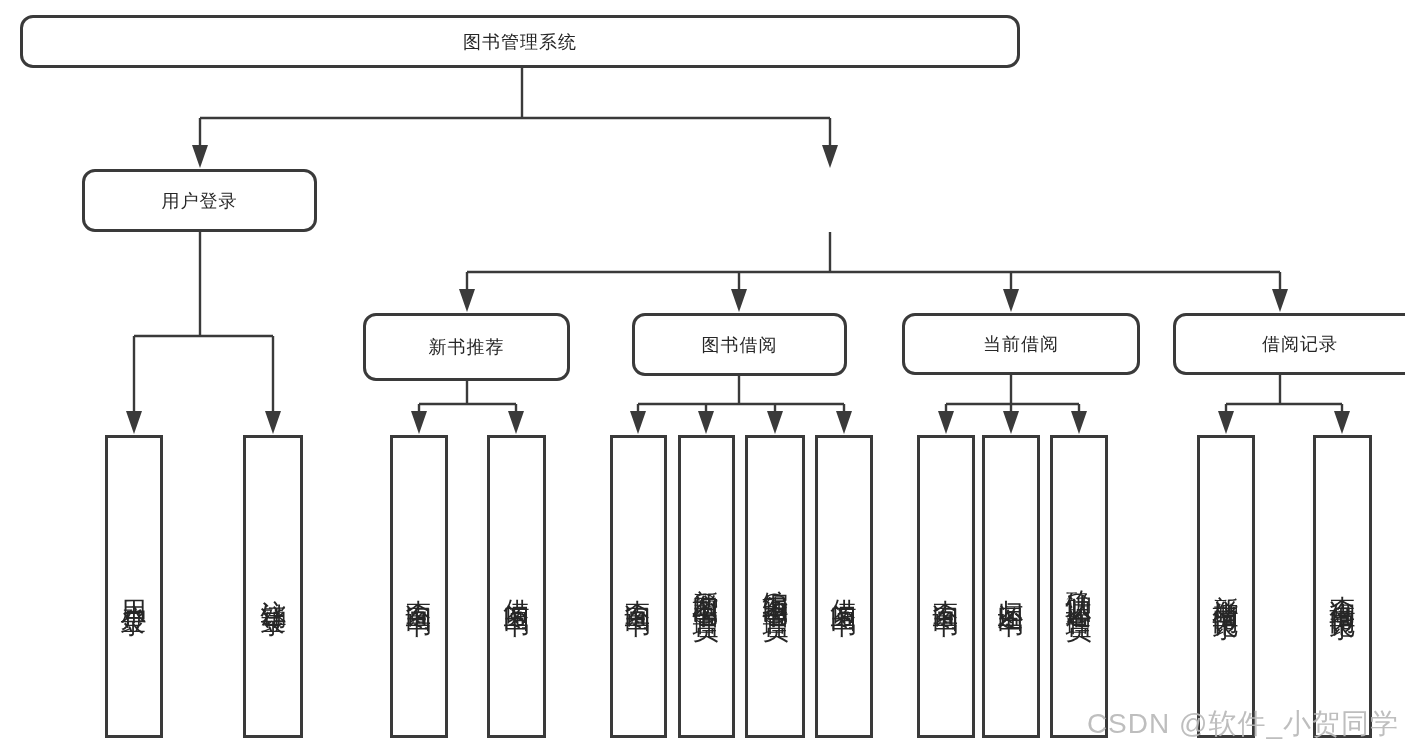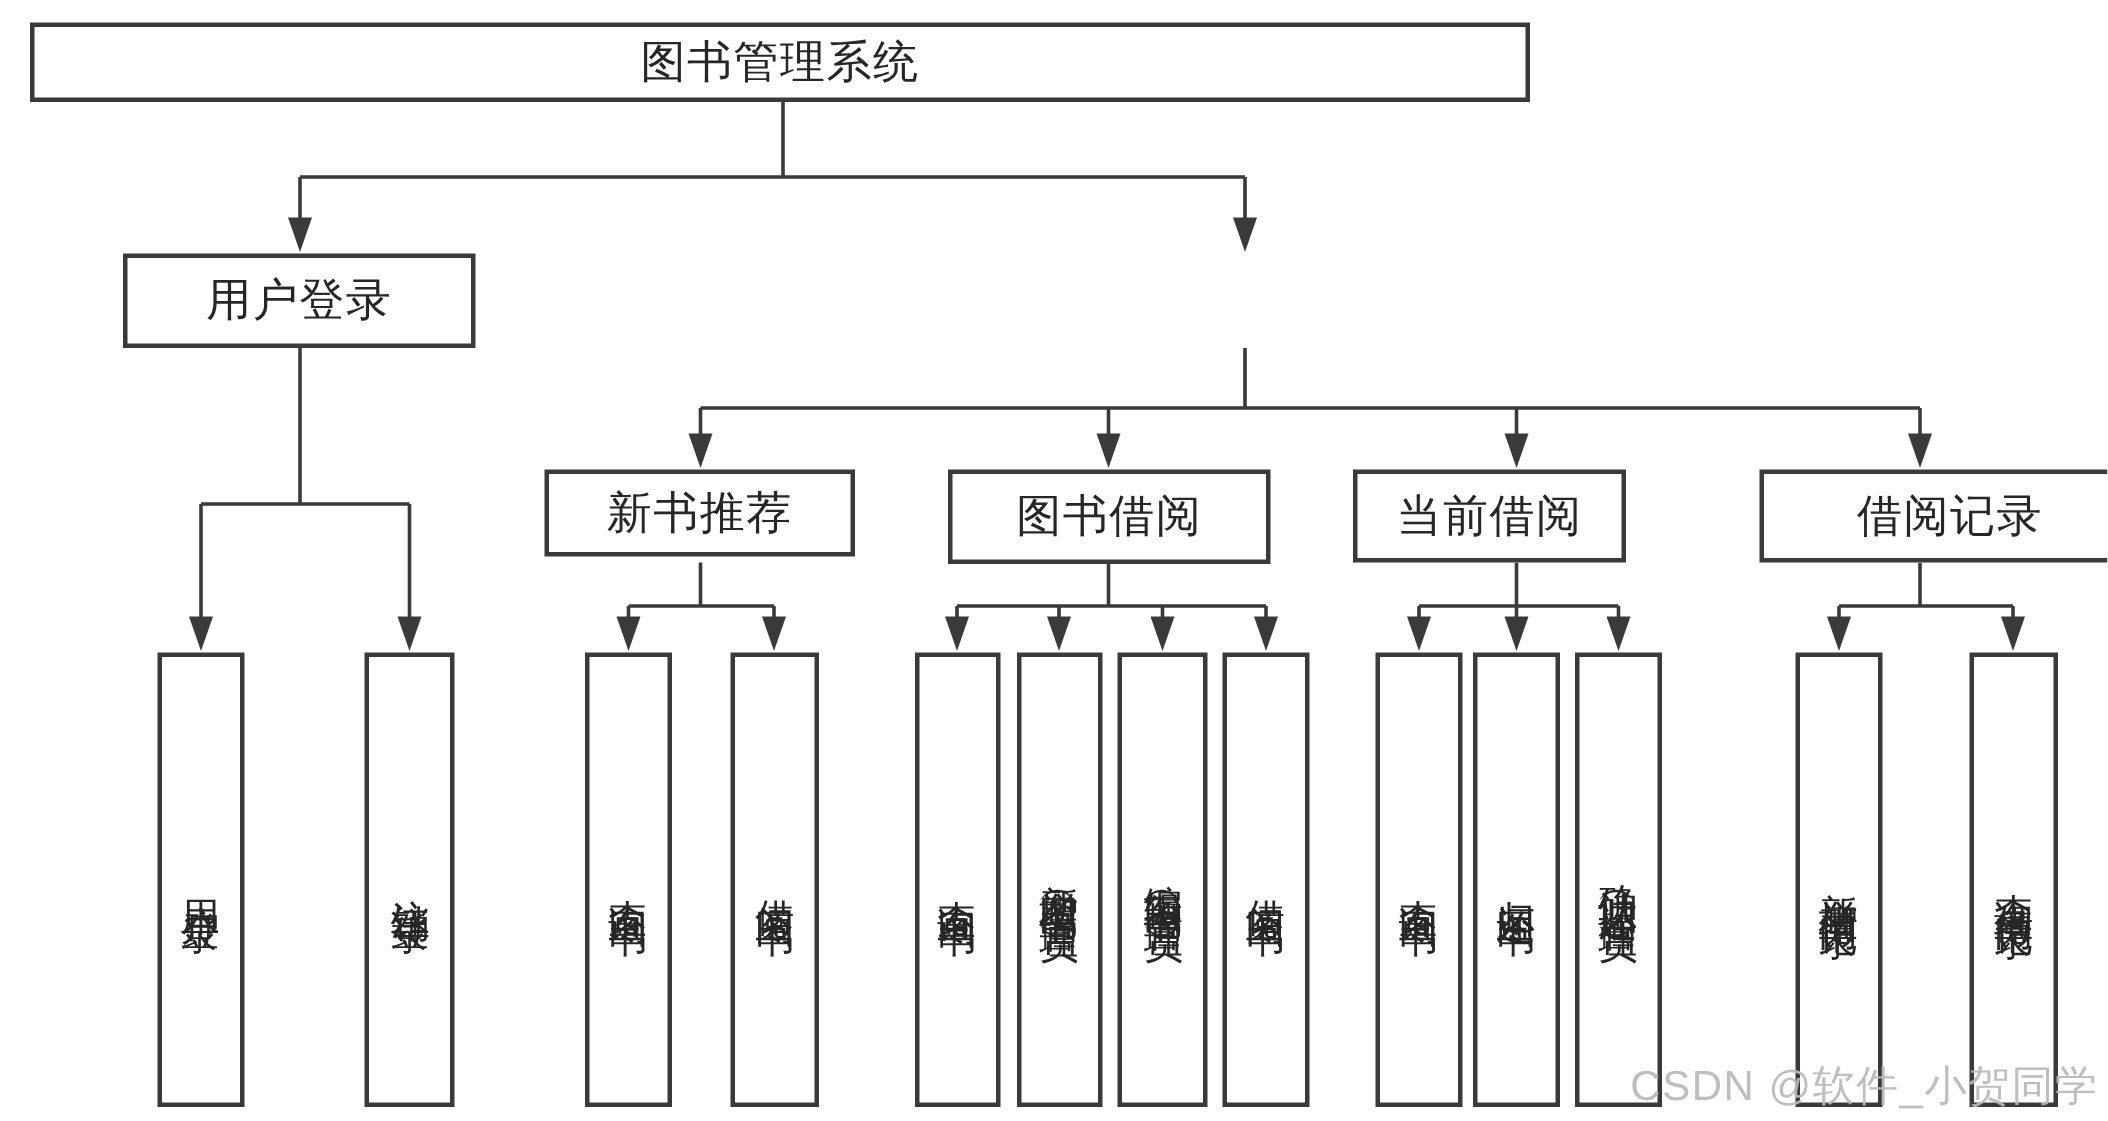--- a/index.html
+++ b/index.html
@@ -25,23 +25,24 @@
     position: absolute;
     box-sizing: border-box;
     background: #ffffff;
     border: 3px solid #3a3a3a;
     color: #262626;
   }
   .hbox {
     display: flex;
     align-items: center;
     justify-content: center;
-    font-size: 30px;
+    font-size: 18px;
     letter-spacing: 1px;
     white-space: nowrap;
+    border-radius: 13px;
   }
   .vbox {
     writing-mode: vertical-rl;
     text-orientation: mixed;
     text-align: center;
     font-size: 26px;
     letter-spacing: 4px;
     line-height: 52px; 
     overflow: hidden;
   }
@@ -128,23 +129,23 @@
       <polygon points="1071,411 1087,411 1079,434"></polygon>
       <polygon points="1218,411 1234,411 1226,434"></polygon>
       <polygon points="1334,411 1350,411 1342,434"></polygon>
     </g>
   </svg>
 
   <div class="box hbox" style="left:20px; top:15px; width:1000px; height:53px;">图书管理系统</div>
 
   <div class="box hbox" style="left:82px; top:169px; width:235px; height:63px;">用户登录</div>
 
-  <div class="box hbox" style="left:363px; top:313px; width:207px; height:58px;">新书推荐</div>
+  <div class="box hbox" style="left:363px; top:313px; width:207px; height:68px;">新书推荐</div>
   <div class="box hbox" style="left:632px; top:313px; width:215px; height:63px;">图书借阅</div>
-  <div class="box hbox" style="left:902px; top:313px; width:182px; height:62px;">当前借阅</div>
+  <div class="box hbox" style="left:902px; top:313px; width:238px; height:62px;">当前借阅</div>
   <div class="box hbox" style="left:1173px; top:313px; width:254px; height:62px;">借阅记录</div>
 
   <div class="box vbox" style="left:105px; top:435px; width:58px; height:303px;">用户登录</div>
   <div class="box vbox" style="left:243px; top:435px; width:60px; height:303px;">注销登录</div>
 
   <div class="box vbox" style="left:390px; top:435px; width:58px; height:303px;">查询图书</div>
   <div class="box vbox" style="left:487px; top:435px; width:59px; height:303px;">借阅图书</div>
 
   <div class="box vbox" style="left:610px; top:435px; width:57px; height:303px;">查询图书</div>
   <div class="box vbox" style="left:678px; top:435px; width:57px; height:303px;">新增图书（管理员）</div>

